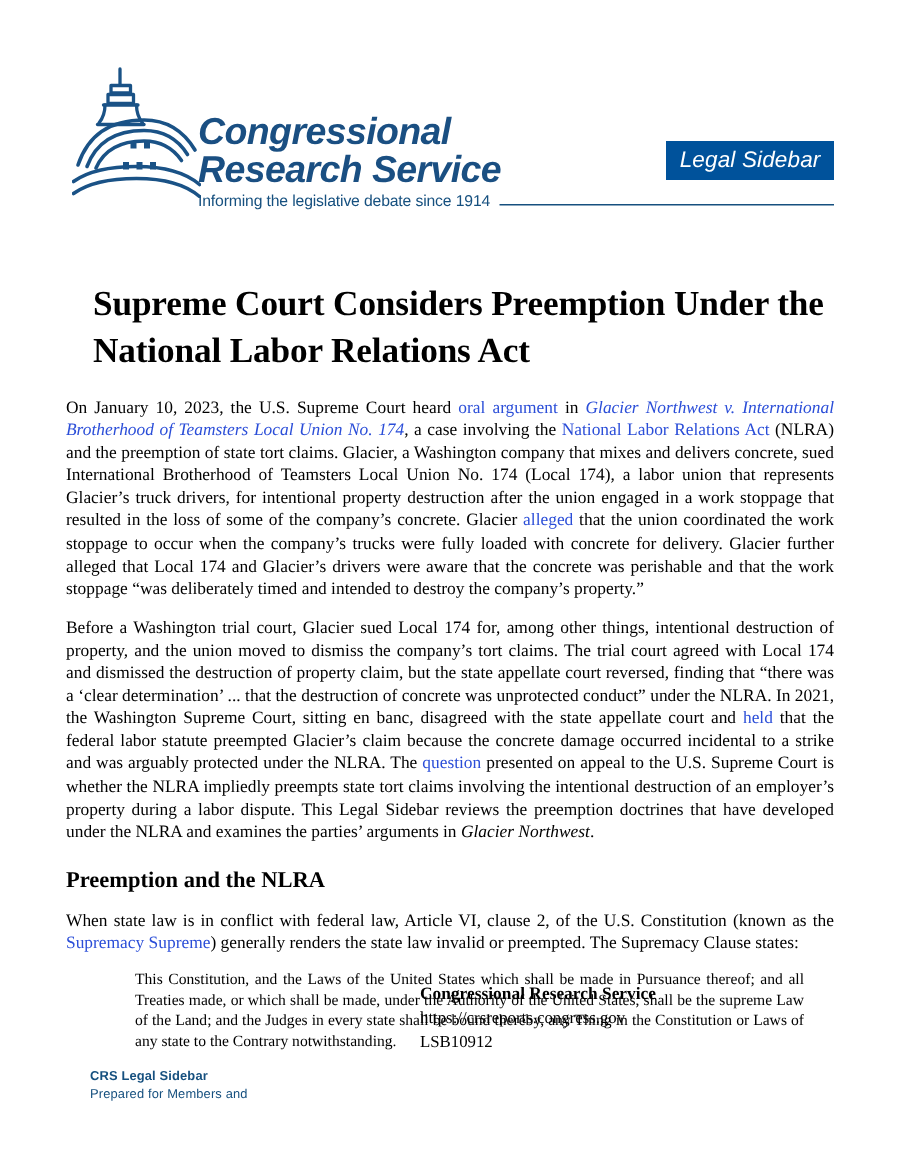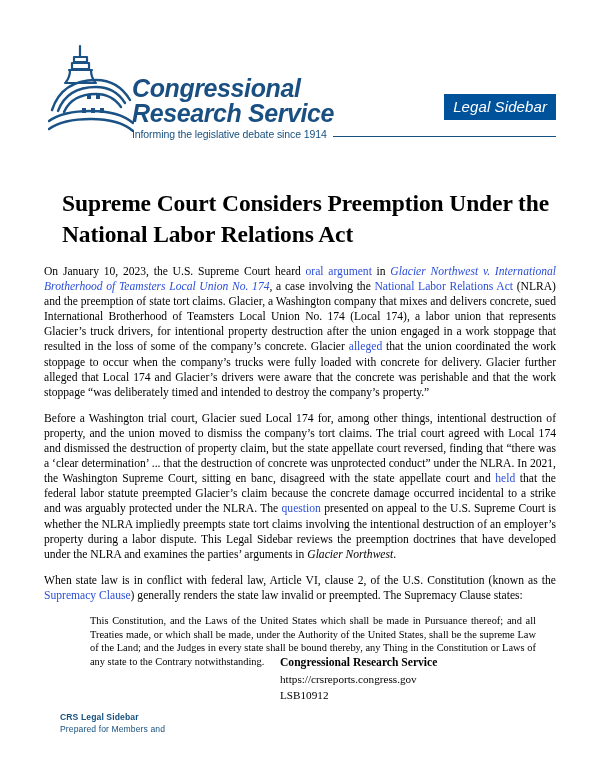--- a/index.html
+++ b/index.html
@@ -255,22 +255,23 @@
   </div>
 
   <h1 class="doc-title">Supreme Court Considers Preemption Under the National Labor Relations Act</h1>
 
   <div class="body-copy">
 
     <p class="para"><span>On January 10, 2023, the U.S. Supreme Court heard </span><a class="link" href="#">oral argument</a><span> in </span><a class="link ital" href="#">Glacier Northwest v. International Brotherhood of Teamsters Local Union No. 174</a><span>, a case involving the </span><a class="link" href="#">National Labor Relations Act</a><span> (NLRA) and the preemption of state tort claims. Glacier, a Washington company that mixes and delivers concrete, sued International Brotherhood of Teamsters Local Union No. 174 (Local 174), a labor union that represents Glacier’s truck drivers, for intentional property destruction after the union engaged in a work stoppage that resulted in the loss of some of the company’s concrete. Glacier </span><a class="link" href="#">alleged</a><span> that the union coordinated the work stoppage to occur when the company’s trucks were fully loaded with concrete for delivery. Glacier further alleged that Local 174 and Glacier’s drivers were aware that the concrete was perishable and that the work stoppage “was deliberately timed and intended to destroy the company’s property.”</span></p>
 
     <p class="para"><span>Before a Washington trial court, Glacier sued Local 174 for, among other things, intentional destruction of property, and the union moved to dismiss the company’s tort claims. The trial court agreed with Local 174 and dismissed the destruction of property claim, but the state appellate court reversed, finding that “there was a ‘clear determination’ ... that the destruction of concrete was unprotected conduct” under the NLRA. In 2021, the Washington Supreme Court, sitting en banc, disagreed with the state appellate court and </span><a class="link" href="#">held</a><span> that the federal labor statute preempted Glacier’s claim because the concrete damage occurred incidental to a strike and was arguably protected under the NLRA. The </span><a class="link" href="#">question</a><span> presented on appeal to the U.S. Supreme Court is whether the NLRA impliedly preempts state tort claims involving the intentional destruction of an employer’s property during a labor dispute. This Legal Sidebar reviews the preemption doctrines that have developed under the NLRA and examines the parties’ arguments in </span><span class="ital">Glacier Northwest</span><span>.</span></p>
 
-
-    <p class="para"><span>When state law is in conflict with federal law, Article VI, clause 2, of the U.S. Constitution (known as the </span><a class="link" href="#">Supremacy Clause</a><span>) generally renders the state law invalid or preempted. The Supremacy Clause states:</span></p>
+    <h2 class="sec-head">Preemption and the NLRA</h2>
+
+    <p class="para"><span>When state law is in conflict with federal law, Article VI, clause 2, of the U.S. Constitution (known as the </span><a class="link" href="#">Supremacy Supreme</a><span>) generally renders the state law invalid or preempted. The Supremacy Clause states:</span></p>
 
     <blockquote class="quote">This Constitution, and the Laws of the United States which shall be made in Pursuance thereof; and all Treaties made, or which shall be made, under the Authority of the United States, shall be the supreme Law of the Land; and the Judges in every state shall be bound thereby, any Thing in the Constitution or Laws of any state to the Contrary notwithstanding.</blockquote>
   </div>
 
   <div class="footer-right">
     <div class="footer-org">Congressional Research Service</div>
     <div class="footer-url">https://crsreports.congress.gov</div>
     <div class="footer-id">LSB10912</div>
   </div>
 

